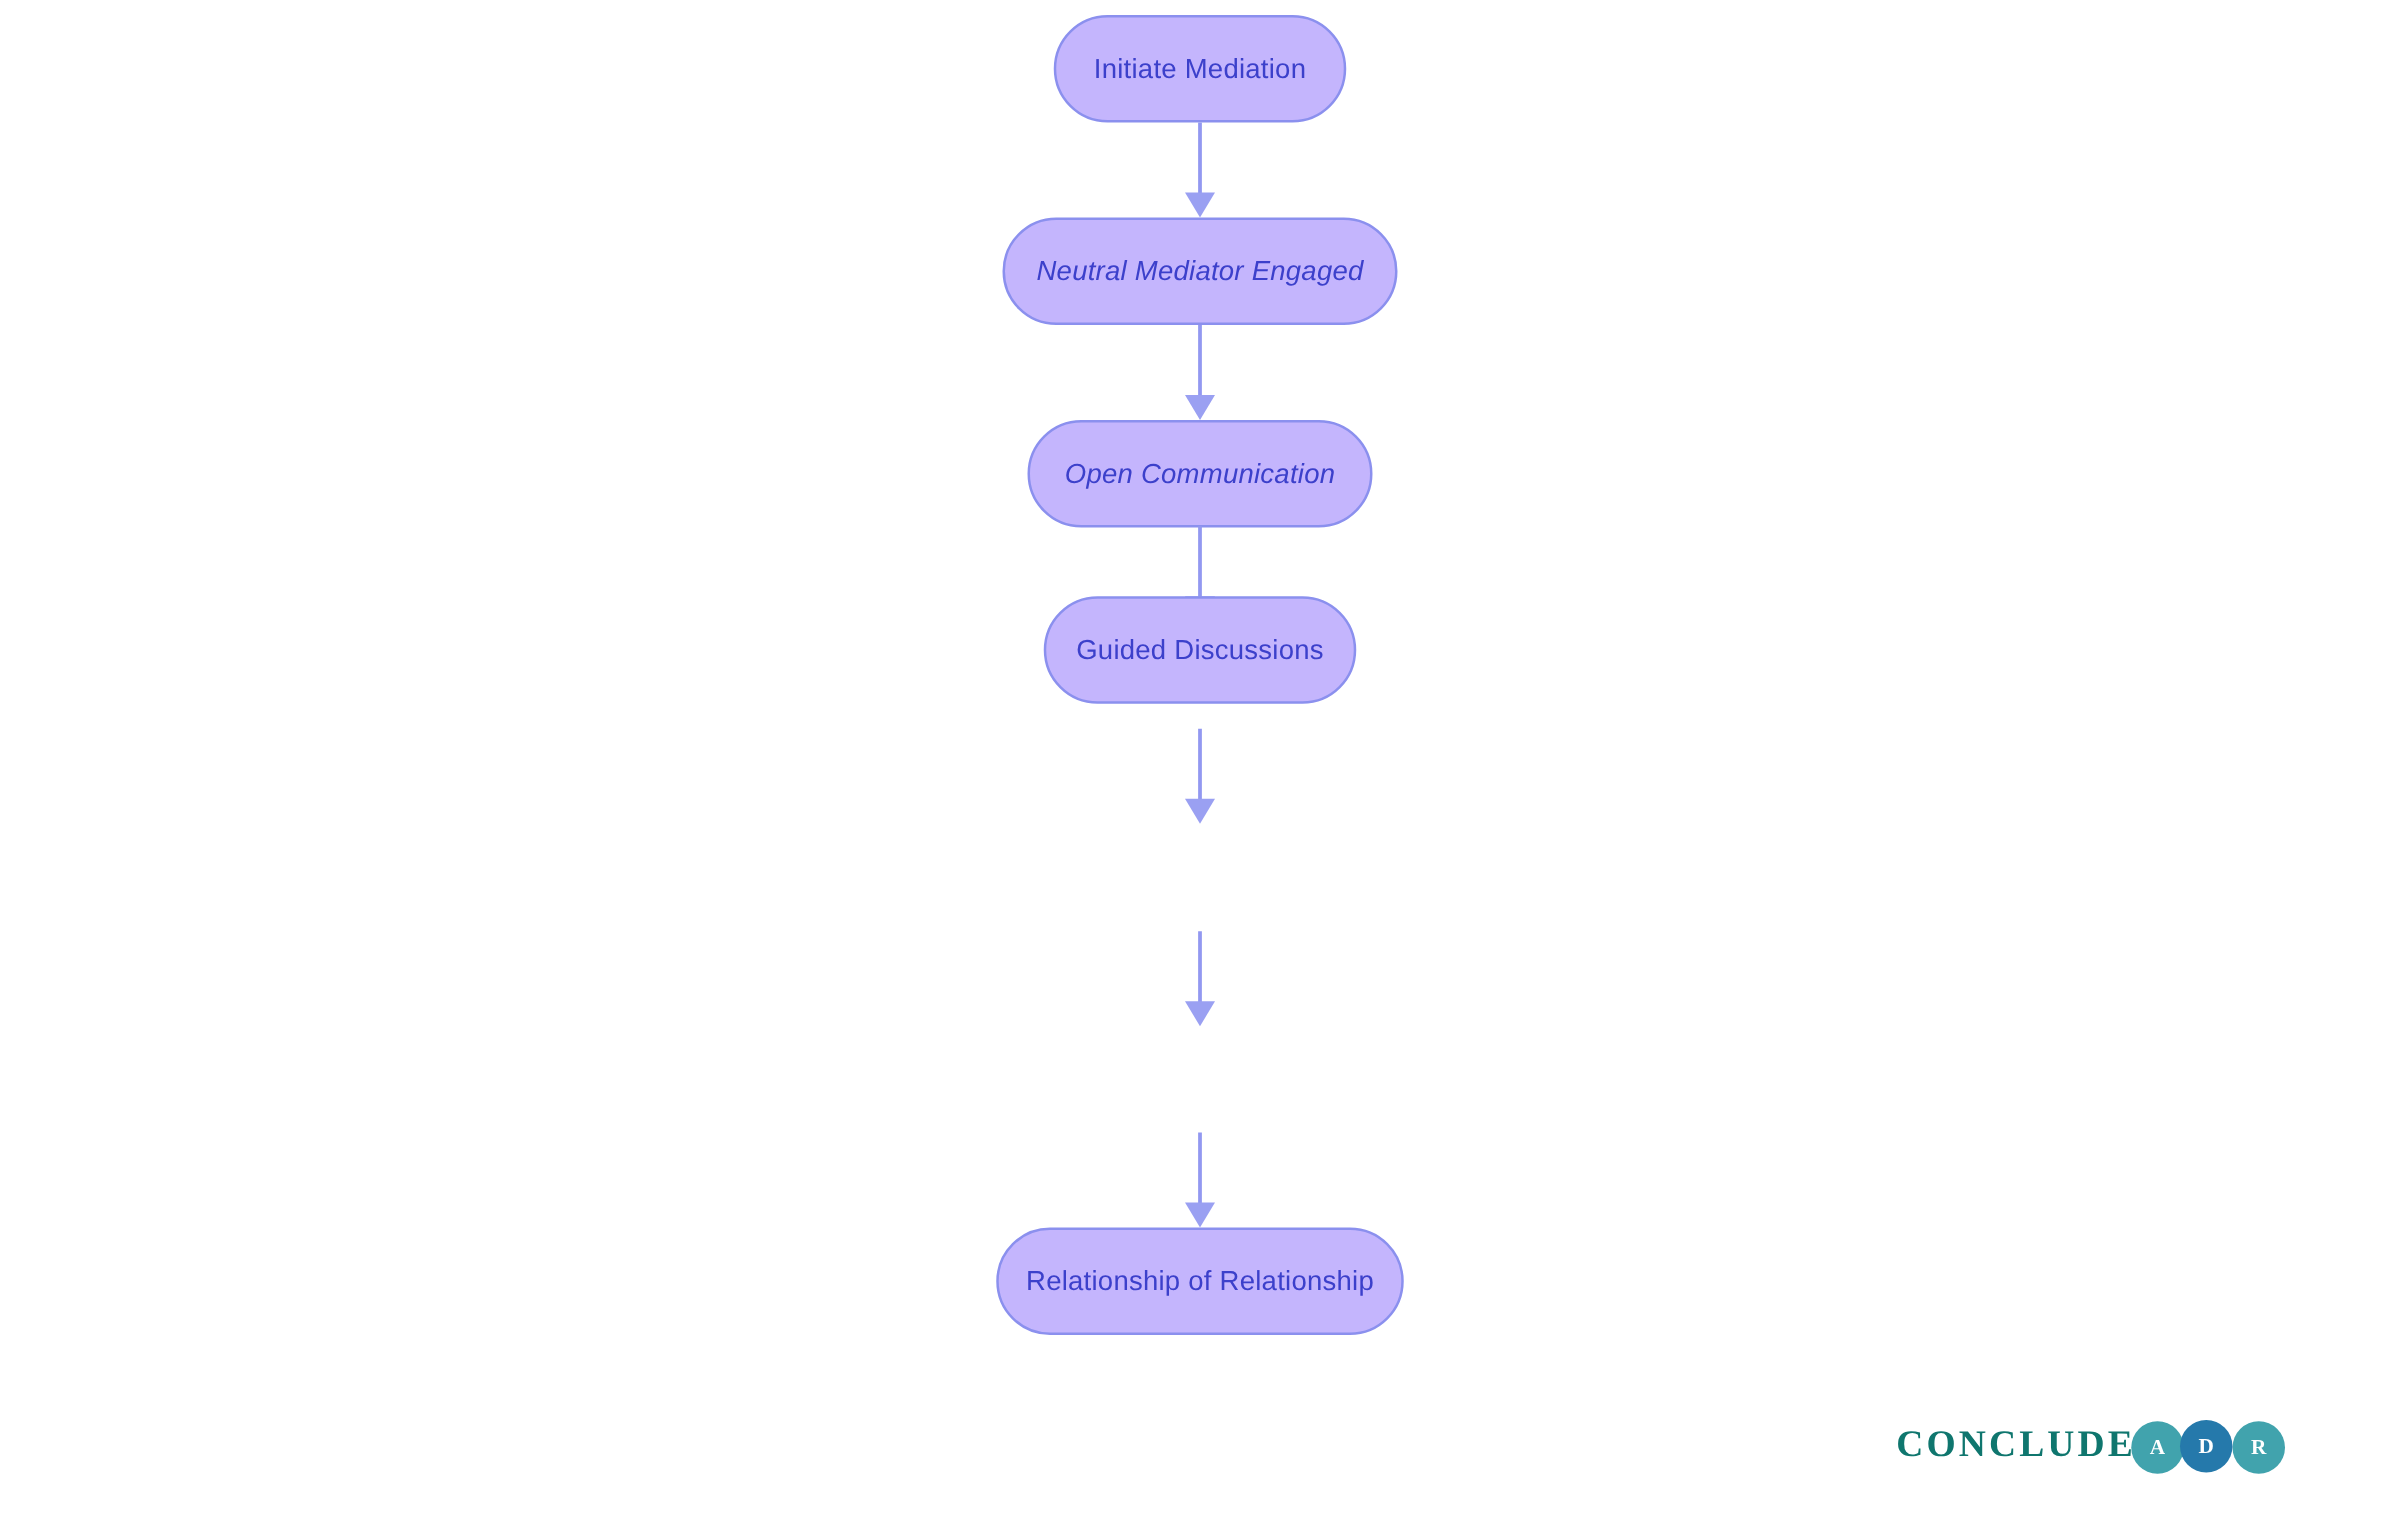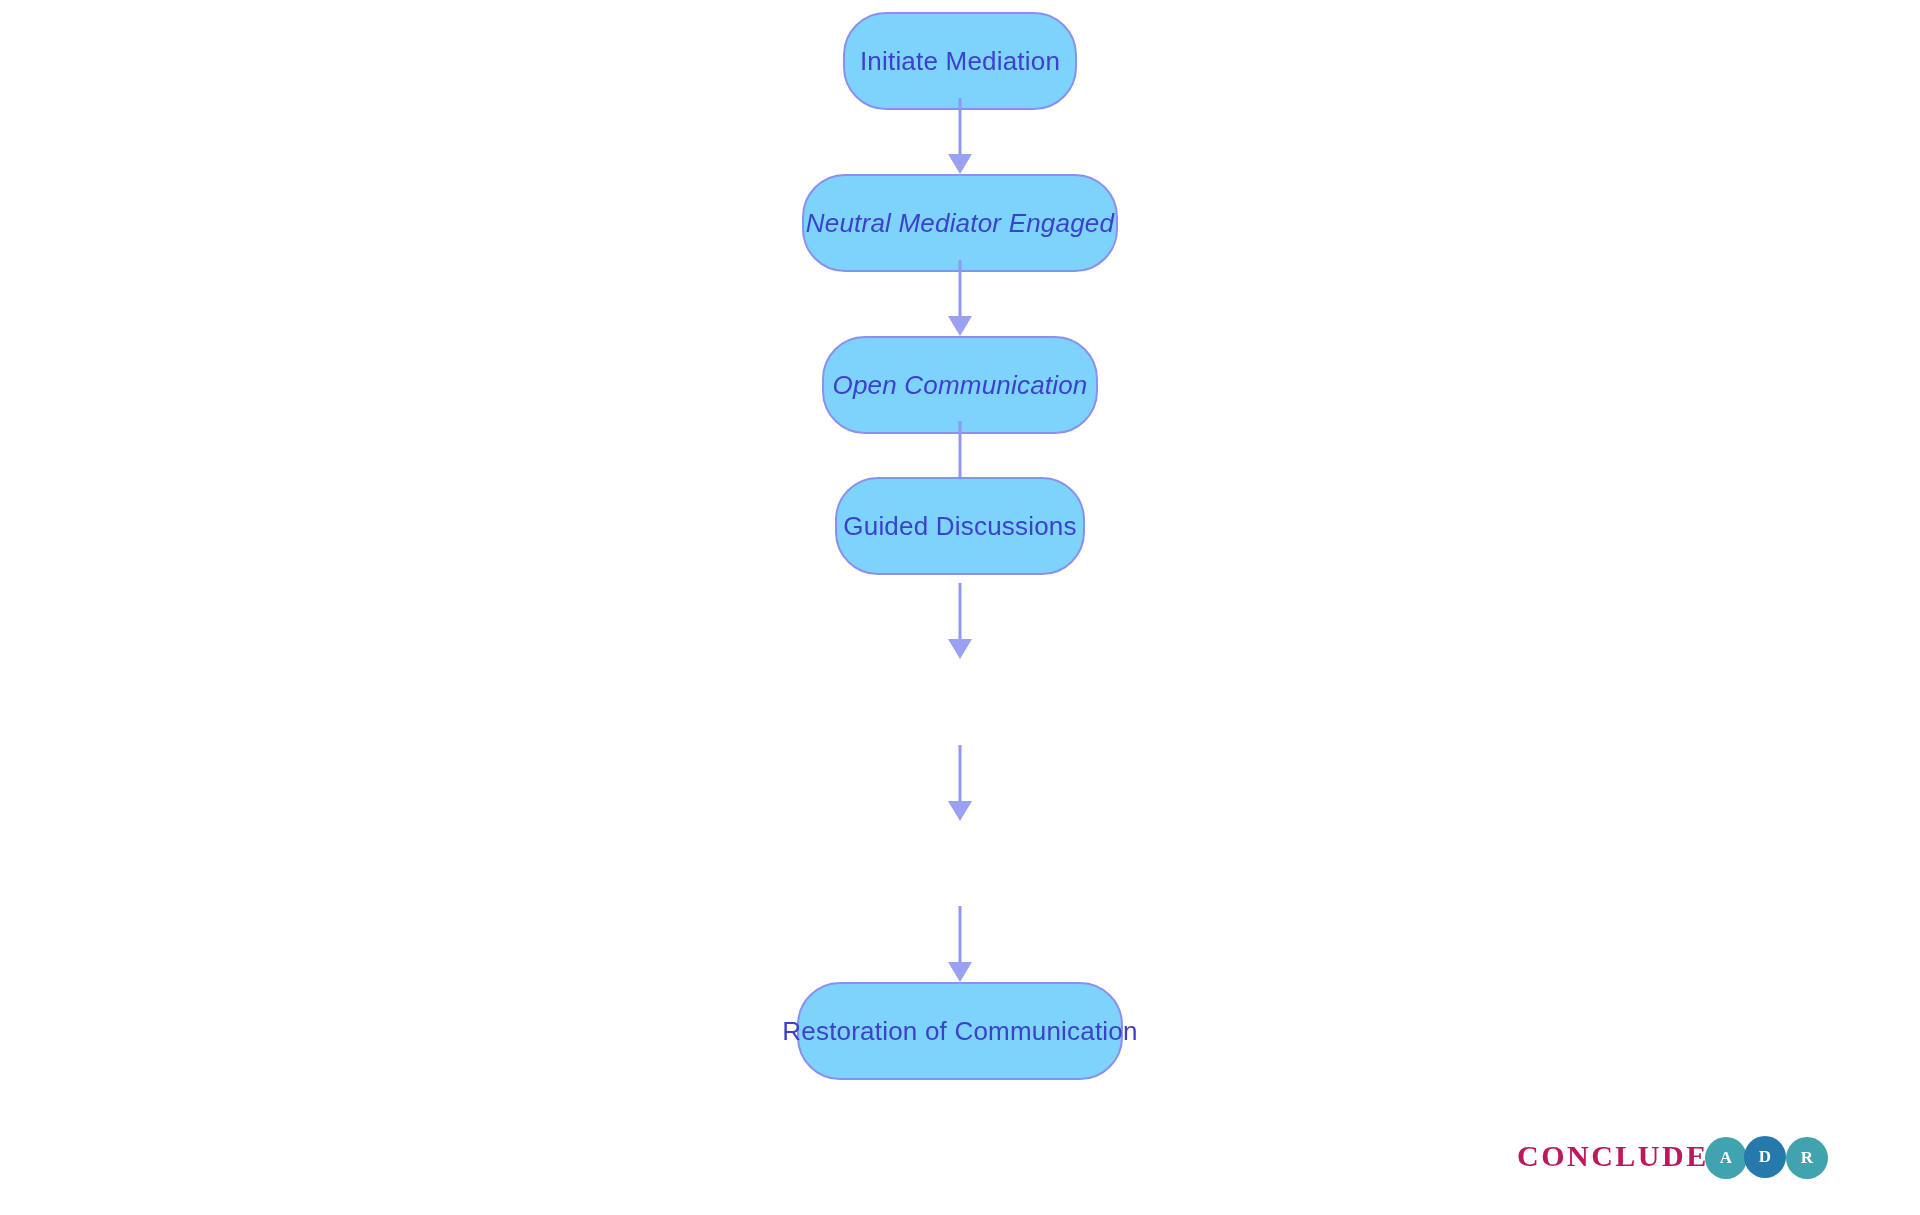--- a/index.html
+++ b/index.html
@@ -10,27 +10,27 @@
     background: #ffffff;
     overflow: hidden;
     font-family: "Liberation Sans", sans-serif;
   }
 
   
   .node {
     position: absolute;
     left: 960px;
     transform: translateX(-50%);
-    height: 98px;
+    height: 86px;
     box-sizing: border-box;
-    background: #7dd3fc;
+    background: #c4b5fd;
     border: 2px solid #8b90ee;
     border-radius: 43px;
     color: #3c40cb;
-    font-size: 26px;
+    font-size: 22px;
     letter-spacing: 0.2px;
     display: flex;
     align-items: center;
     justify-content: center;
     white-space: nowrap;
   }
   .n1 { top: 12px;  width: 234px; }
   .n2 { top: 174px; width: 316px; font-style: italic; }
   .n3 { top: 336px; width: 276px; font-style: italic; }
   .n4 { top: 477px; width: 250px; }
@@ -82,21 +82,21 @@
     height: 52px;
   }
   .logo .brand {
     position: absolute;
     left: 0;
     top: 8px;
     font-family: "Liberation Serif", serif;
     font-weight: bold;
     font-size: 30px;
     letter-spacing: 2.5px;
-    color: #be185d;
+    color: #0f766e;
   }
   .logo .circle {
     position: absolute;
     width: 42px;
     height: 42px;
     border-radius: 50%;
     display: flex;
     align-items: center;
     justify-content: center;
     color: #ffffff;
@@ -149,21 +149,21 @@
     <div class="shaft"></div>
     <div class="head"></div>
   </div>
 
   <div class="arrow a6">
     <div class="shaft"></div>
     <div class="head"></div>
   </div>
 
   <div class="node n7">
-    <span>Restoration of Communication</span>
+    <span>Relationship of Relationship</span>
   </div>
 
   <div class="logo">
     <span class="brand">CONCLUDE</span>
     <span class="circle c-a">A</span>
     <span class="circle c-d">D</span>
     <span class="circle c-r">R</span>
   </div>
 
 </div>

